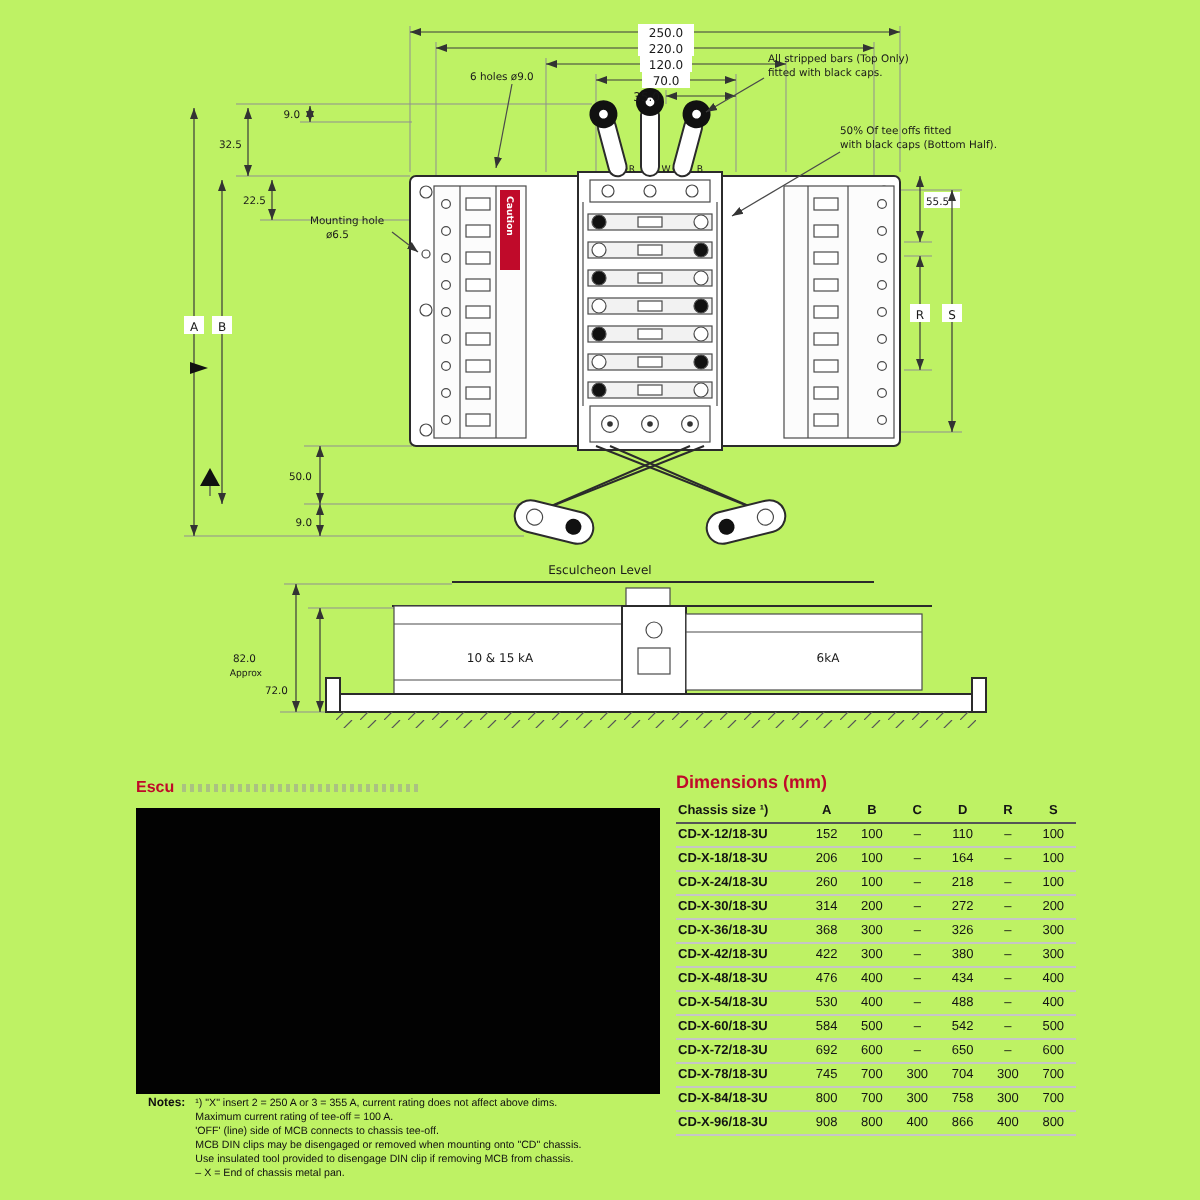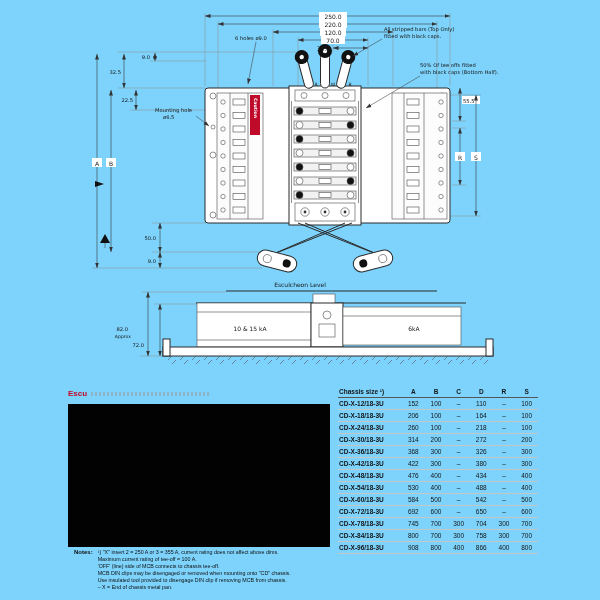--- a/index.html
+++ b/index.html
@@ -1,18 +1,18 @@
 <!DOCTYPE html>
 <html style="--accent: #c00a2a;"><head>
 <meta charset="utf-8">
 <style>
   * { margin:0; padding:0; box-sizing:border-box; }
   html,body { width:600px; height:600px; }
   body { background:#ffffff; font-family:"Liberation Sans","DejaVu Sans",sans-serif; position:relative; overflow:hidden; }
-  .page { position:absolute; inset:0; background:#7dd3fc; }
+  .page { position:absolute; inset:0; background:#bef264; }
   .drawing { position:absolute; left:0; top:0; }
 
   
   svg { display:block; }
   svg .ln  { stroke:#2b2b2b; stroke-width:1; }
   svg .tn  { stroke:#4a4a4a; stroke-width:0.6; }
   svg .xln { stroke:#8f8f8f; stroke-width:0.5; }
   svg .dm  { stroke:#3a3a3a; stroke-width:0.6; }
   svg .wbg { fill:#ffffff; stroke:none; }
   svg text { font-family:"DejaVu Sans","Liberation Sans",sans-serif; fill:#191919; stroke:none; }
@@ -343,20 +343,21 @@
     </g>
   </svg>
 
   <div class="photo-caption">
     <span>Escu</span>
     <span class="fineprint"></span>
   </div>
   <div class="photo"></div>
 
   <div class="table-wrap">
+    <div class="table-title">Dimensions (mm)</div>
     <table>
       <thead>
           <tr>
             <th class="col-model">Chassis size ¹)</th>
             <th>A</th>
             <th>B</th>
             <th>C</th>
             <th>D</th>
             <th>R</th>
             <th>S</th>

